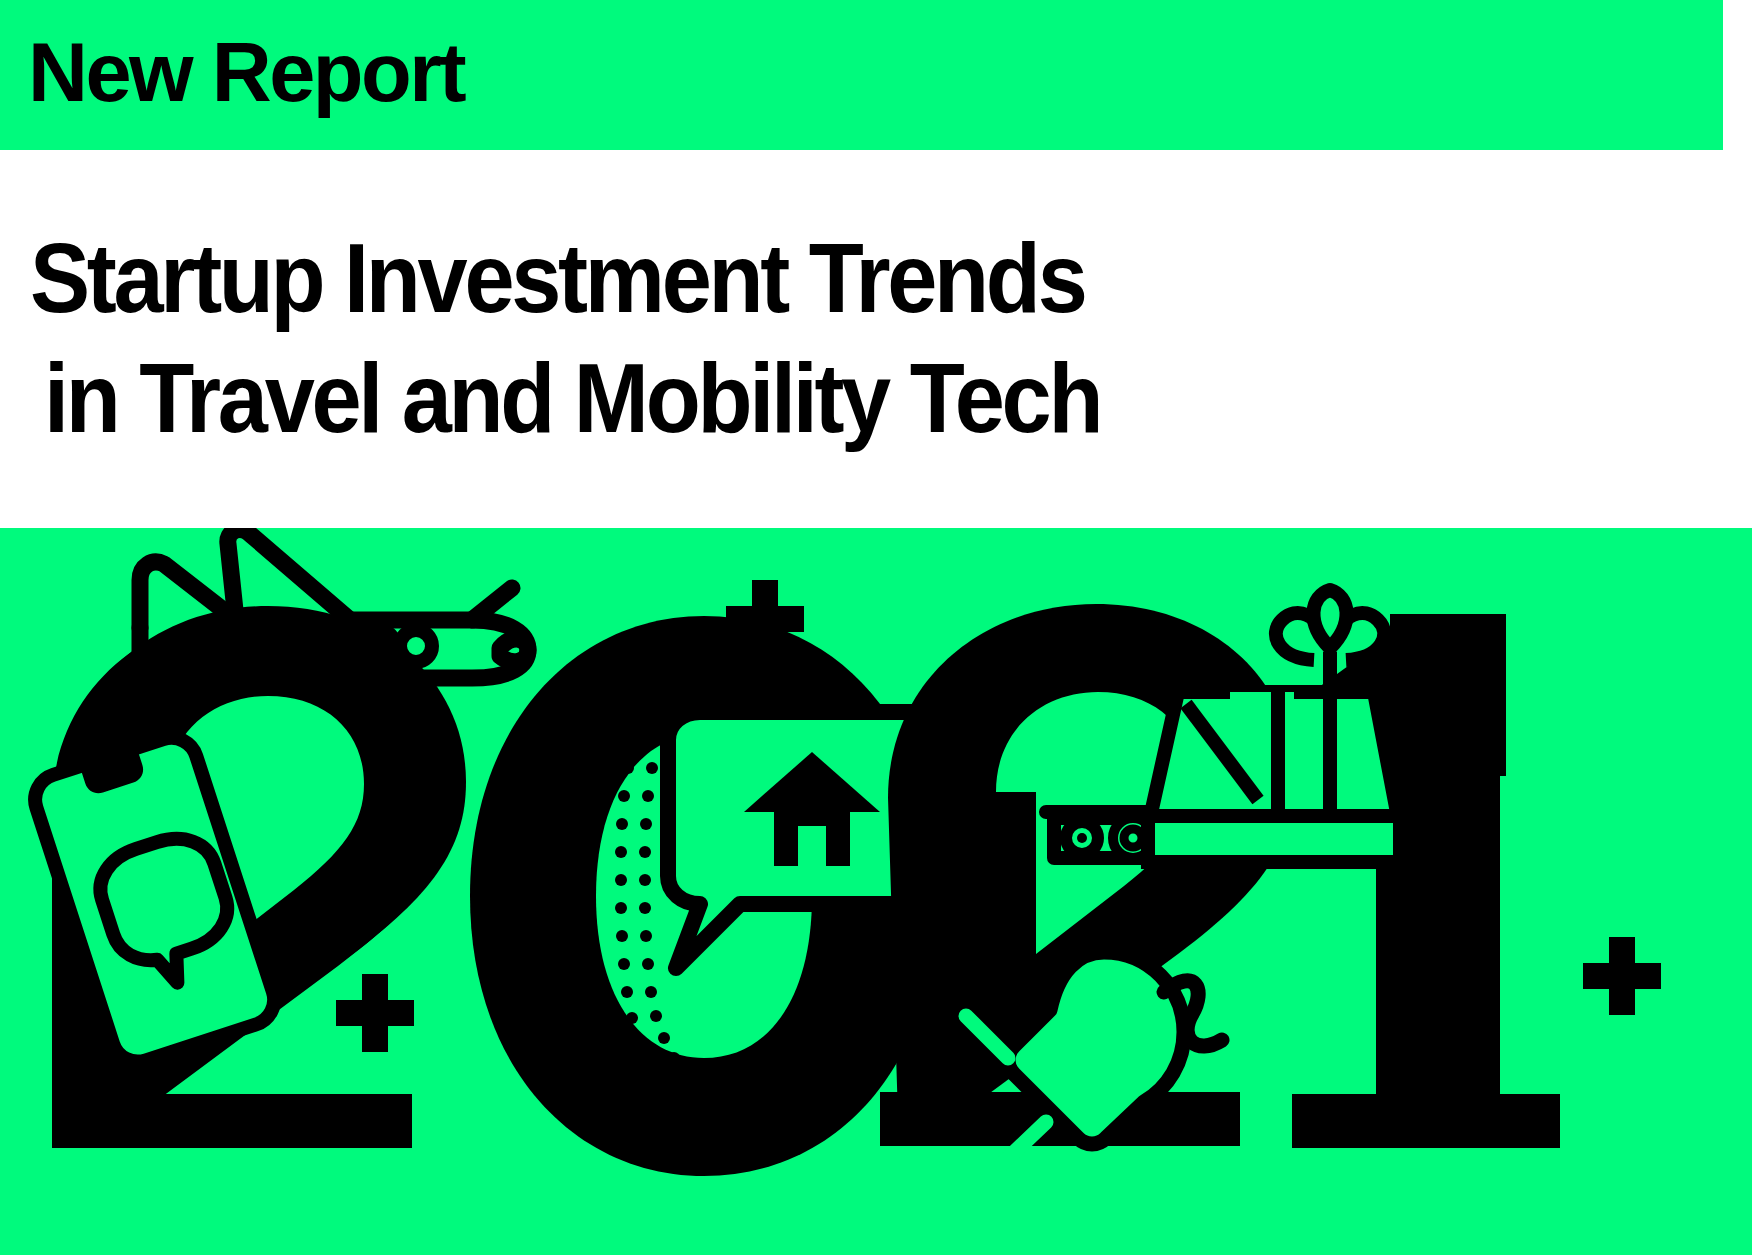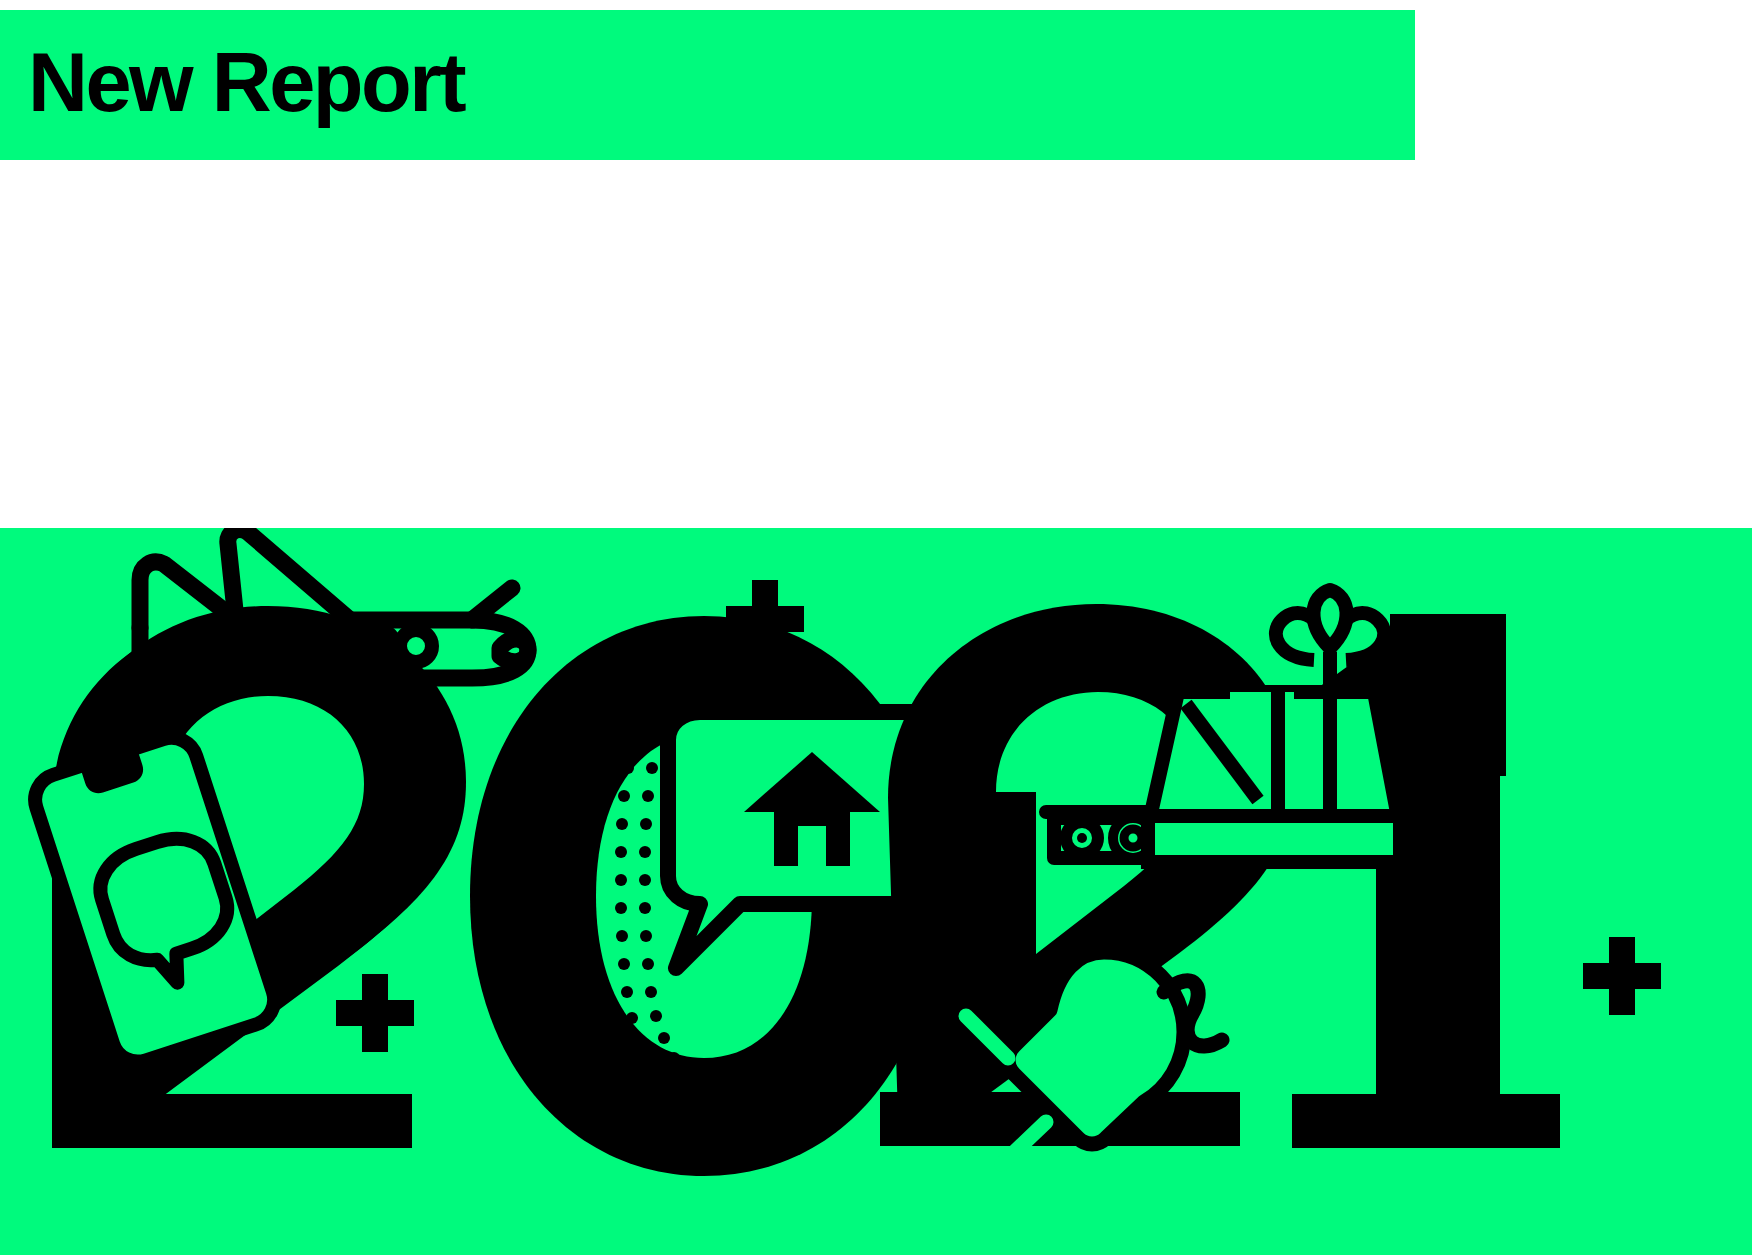--- a/index.html
+++ b/index.html
@@ -6,23 +6,23 @@
   html, body {
     width:1752px; height:1255px;
     background:#ffffff;
     font-family:"Liberation Sans", sans-serif;
     overflow:hidden;
   }
   .page { position:relative; width:1752px; height:1255px; background:#ffffff; }
 
   
   .eyebrow-band {
-    position:absolute; left:0; top:0; width:1415px; height:150px;
+    position:absolute; left:0; top:0; width:1723px; height:150px;
     background:var(--brand, #00FA7D);
-    display:flex; align-items:center;margin-top:10px;
+    display:flex; align-items:center;
   }
   .eyebrow-text {
     font-size:83px; font-weight:bold; color:#000000;
     letter-spacing:-2.5px; line-height:1;
     margin-left:28px; margin-top:-6px;
     font-family:"Liberation Sans", sans-serif;
   }
 
   
   .title-block {
@@ -50,20 +50,24 @@
 </style>
 </head>
 <body>
 
 <div class="page">
 
   <div class="eyebrow-band">
     <div class="eyebrow-text">New Report</div>
   </div>
 
+  <div class="title-block">
+    <div class="title-line l1">Startup Investment Trends</div>
+    <div class="title-line l2"> in Travel and Mobility Tech</div>
+  </div>
 
   <div class="illustration">
     <svg class="illo-svg" viewBox="0 0 1752 727">
 
       <g>
         <path fill="#000" d="M52 280
              C52 160 150 84 262 84
              C378 84 460 160 460 258
              C460 330 420 376 338 438
              L120 600

